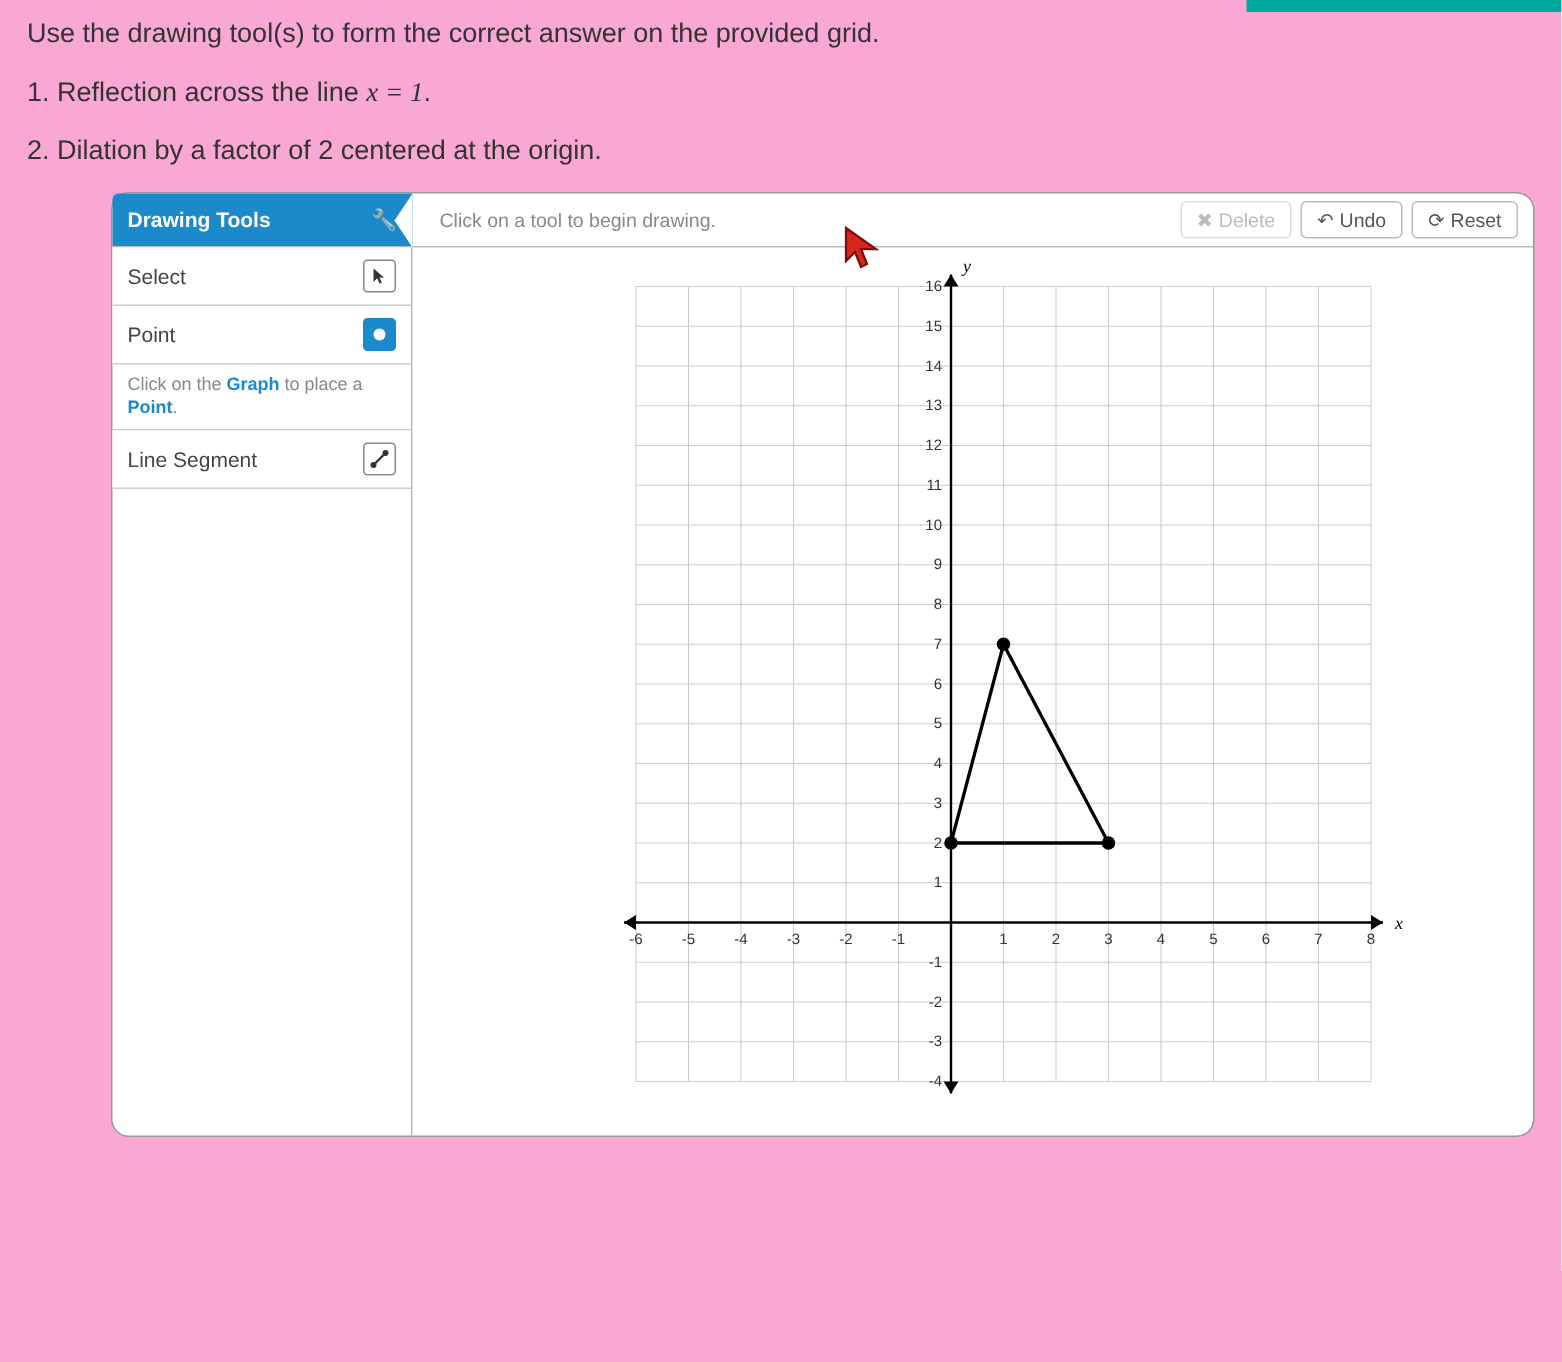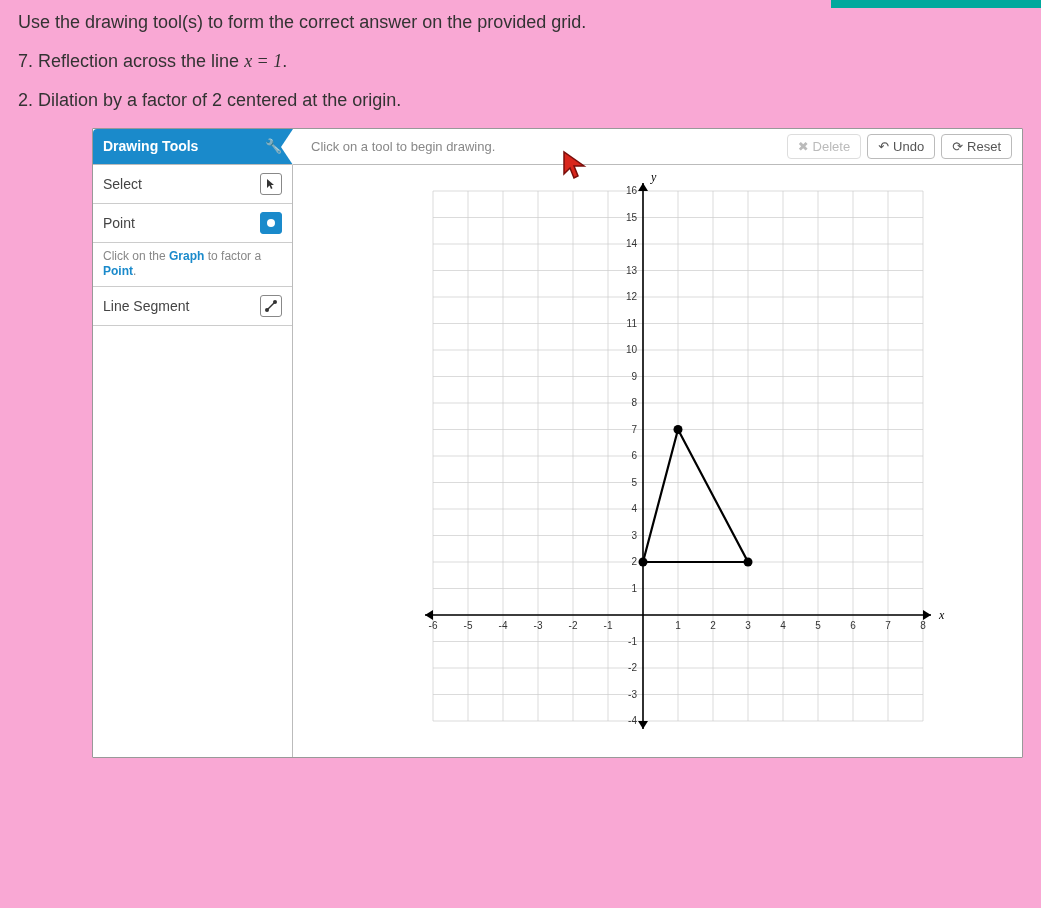--- a/index.html
+++ b/index.html
@@ -25,24 +25,24 @@
   .question {
     color: #333;
     font-size: 18px;
     line-height: 1.4;
     margin-bottom: 14px;
   }
   .question p { margin-bottom: 14px; }
   .question .abc { font-family: "Times New Roman", serif; font-weight: normal; }
   .question .math { font-style: italic; font-family: "Times New Roman", serif; }
   .workspace {
-    margin-left: 74px;
+    margin-left: 56px;
     background: #fff;
     border: 1px solid #999;
-    border-radius: 1px;
+    border-radius: 12px;
     height: 630px;
     display: flex;
     flex-direction: column;
   }
   .ws-top {
     display: flex;
     align-items: stretch;
     height: 36px;
     border-bottom: 1px solid #bbb;
   }
@@ -165,21 +165,21 @@
   }
 </style>
 </head>
 <body>
 
 <div class="teal-bar"></div>
 <div class="page">
   <div class="question">
     <p>Use the drawing tool(s) to form the correct answer on the provided grid.</p>
     <p>
-      <span>7. Reflection across the line </span><span class="math">x = 1</span><span>.</span>
+      <span>1. Reflection across the line </span><span class="math">x = 1</span><span>.</span>
     </p>
     <p>2. Dilation by a factor of 2 centered at the origin.</p>
   </div>
 
   <svg class="cursor-arrow" viewBox="0 0 32 32">
     <path d="M4 2 L4 24 L10 18 L14 28 L18 26 L14 16 L24 16 Z" fill="#d9261c" stroke="#7a0e0a" stroke-width="1.5"></path>
   </svg>
 
   <div class="workspace">
     <div class="ws-top">
@@ -212,21 +212,21 @@
             <svg width="12" height="12" viewBox="0 0 12 12">
                 <path d="M2 1 L2 10 L4.5 7.5 L6 11 L7.5 10.3 L6 7 L9 7 Z" fill="#333"></path>
               </svg>
           </span>
         </div>
         <div class="tool-row selected-tool">
           <span>Point</span>
           <span class="ticon"></span>
         </div>
         <div class="tool-help">
-          <span>Click on the </span><b>Graph</b><span> to factor a </span><b>Point</b><span>.</span>
+          <span>Click on the </span><b>Graph</b><span> to place a </span><b>Point</b><span>.</span>
         </div>
         <div class="tool-row">
           <span>Line Segment</span>
           <span class="ticon">
             <svg width="14" height="14" viewBox="0 0 14 14">
                 <circle cx="3" cy="11" r="2" fill="#333"></circle>
                 <circle cx="11" cy="3" r="2" fill="#333"></circle>
                 <line x1="3" y1="11" x2="11" y2="3" stroke="#333" stroke-width="1.5"></line>
               </svg>
           </span>

